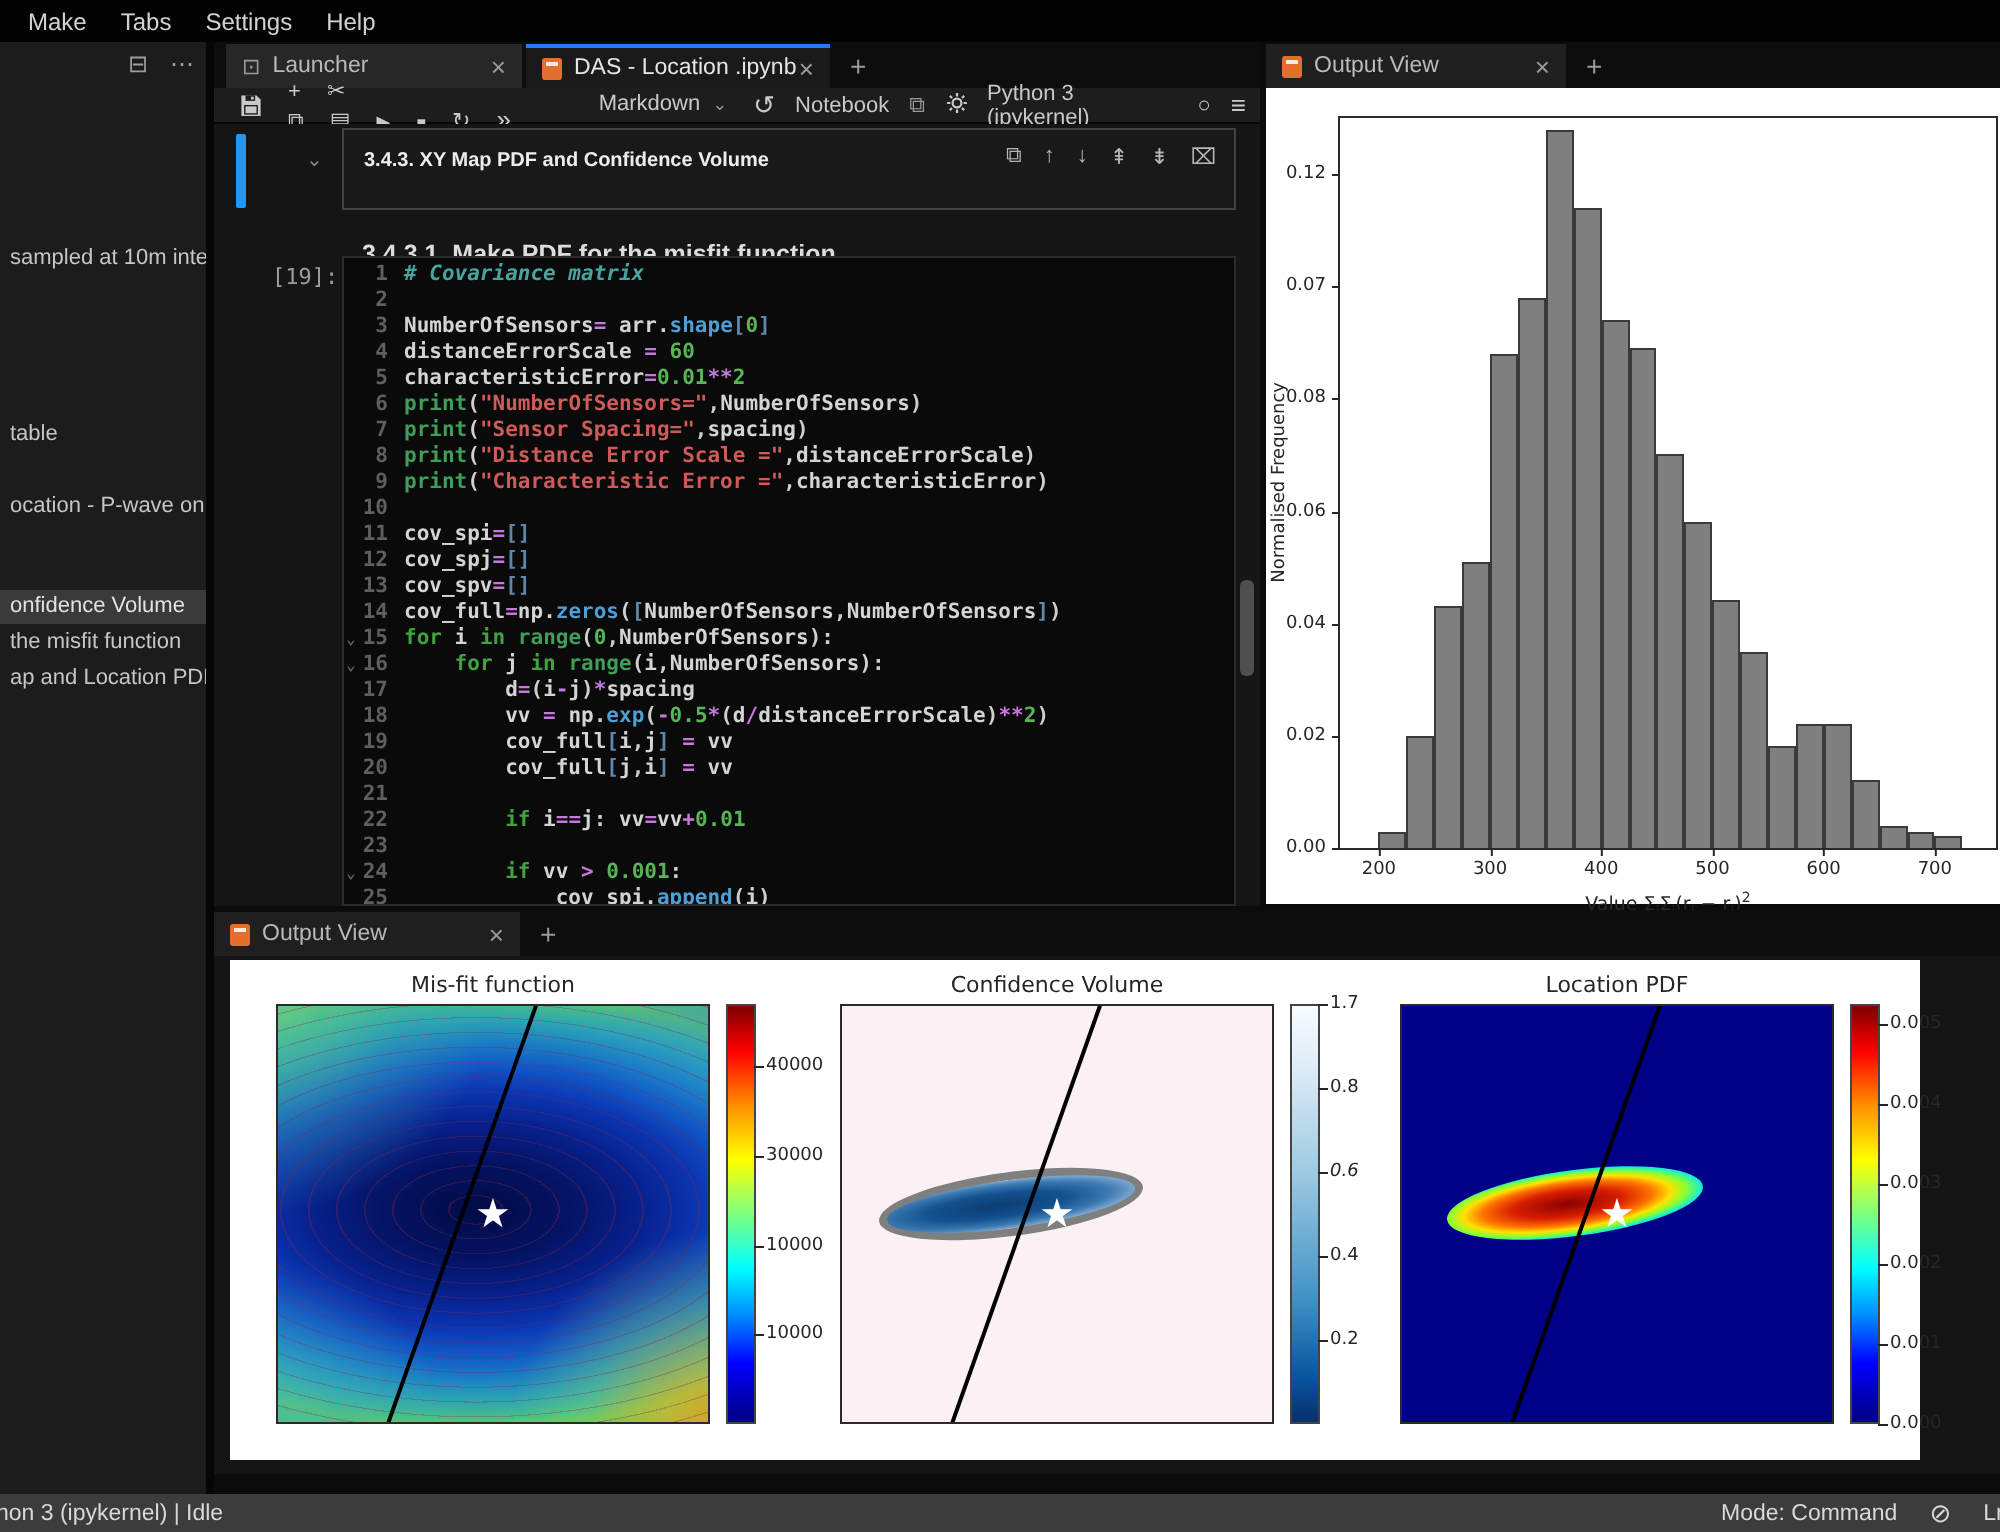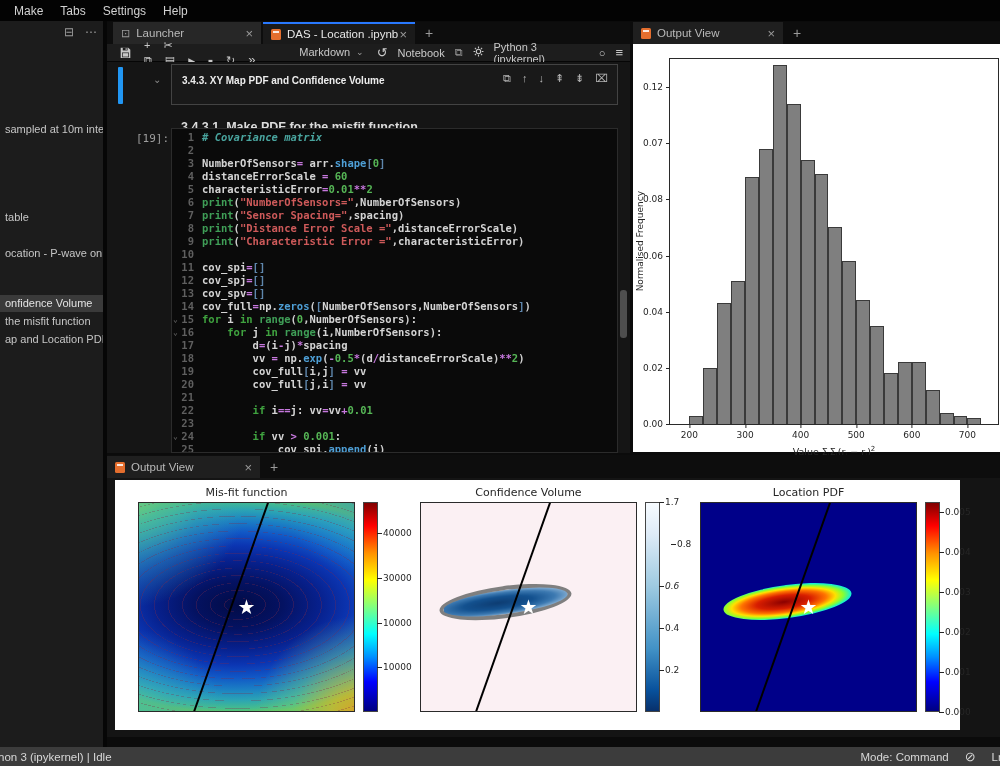--- a/index.html
+++ b/index.html
@@ -350,21 +350,21 @@
             <div class="ymk" style="top: 70%;"></div>
             <div class="ymk" style="top: 50%;"></div>
             <div class="ymk" style="top: 30%;"></div>
             <div class="ymk" style="top: 10%;"></div>
           </div>
         <div class="cbar cb-blues"></div>
         <div class="cb-ticks">
             <div class="cbt" style="top: 80%;">0.2</div>
             <div class="cbt" style="top: 60%;">0.4</div>
             <div class="cbt" style="top: 40%; font-style: italic;">0.6</div>
-            <div class="cbt" style="top: 20%; margin-left: 12px;">0.8</div>
+            <div class="cbt" style="top: 20%;">0.8</div>
             <div class="cbt" style="top: 0%;">1.7</div>
           </div>
       </div>
 
       <div class="mplot" id="locpdf">
         <div class="mp-title">Location PDF</div>
         <div class="mp-axes">
           <div class="pdf-ellipse"></div>
           <div class="diag"></div>
           <div class="star" style="left: 50%; top: 50%;">★</div>

